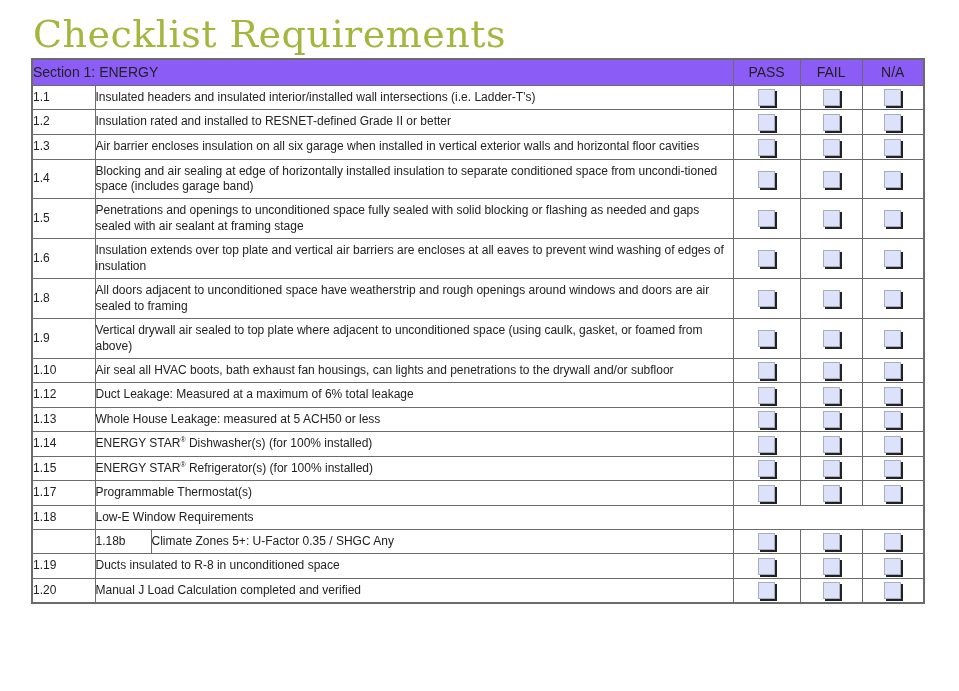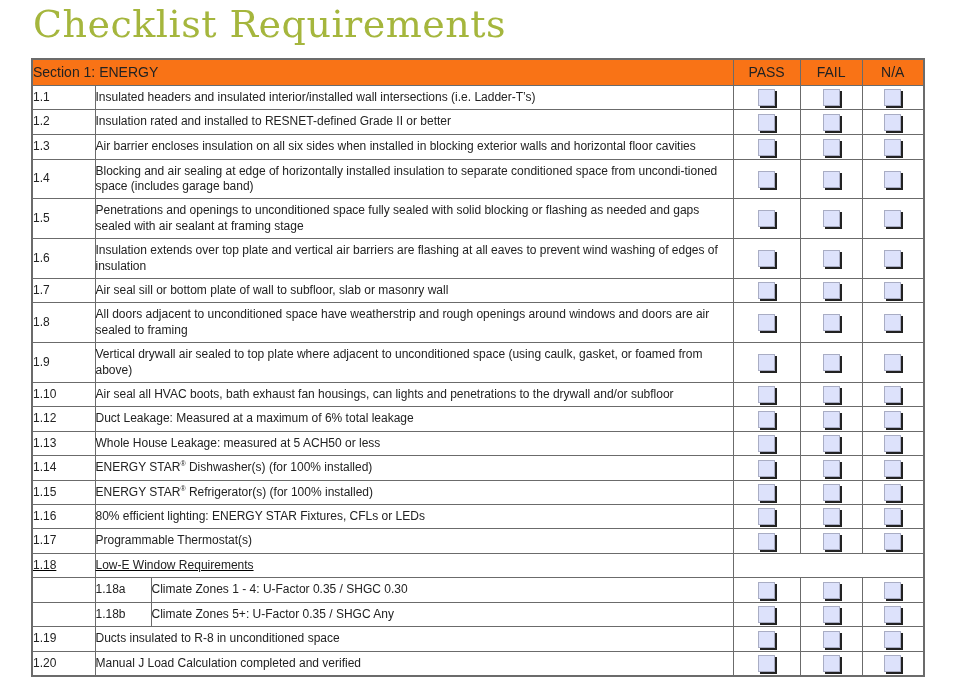--- a/index.html
+++ b/index.html
@@ -1,20 +1,20 @@
 <!DOCTYPE html>
 <html><head>
 <meta charset="utf-8">
 <style>
   html, body { margin:0; padding:0; background:#ffffff; }
   body { width:959px; height:691px; overflow:hidden; position:relative; font-family:"Liberation Sans", sans-serif; }
-  .title { position:absolute; left:33px; top:2px; font-family:"DejaVu Serif", serif; font-size:38px; color:#a5b63d; letter-spacing:0.5px; margin:0; font-weight:normal; }
+  .title { position:absolute; left:33px; top:12px; font-family:"DejaVu Serif", serif; font-size:38px; color:#a5b63d; letter-spacing:0.5px; margin:0; font-weight:normal; }
   table.cl { position:absolute; left:31px; top:58px; width:892px; border-collapse:collapse; table-layout:fixed; border:2px solid #6b6b6b; }
   table.cl td, table.cl th { border:1px solid #6b6b6b; font-size:12px; color:#222; padding:0; vertical-align:middle; line-height:15.5px; }
-  table.cl th { background:#f97316; font-weight:normal; font-size:14px; height:25px; }
+  table.cl th { background:#8b5cf6; font-weight:normal; font-size:14px; height:25px; }
   th.section { text-align:left; padding-left:7px; }
   td.num { padding-left:7px; }
   td.desc { padding-left:6px; padding-right:6px; }
   td.sub { padding-left:5px; }
   td.box { text-align:center; }
   .cb { display:inline-block; width:15px; height:15px; background:#dde2fb; border:1px solid #a9adc4; box-shadow:2px 2px 0 #222; vertical-align:middle; cursor:pointer; }
   sup { font-size:7px; line-height:0; }
 </style>
 </head>
 <body>
@@ -48,49 +48,42 @@
       </tr>
       <tr style="height: 25px;">
         <td class="num">1.2</td>
         <td class="desc" colspan="2">Insulation rated and installed to RESNET-defined Grade II or better</td>
         <td class="box"><span class="cb"></span></td>
         <td class="box"><span class="cb"></span></td>
         <td class="box"><span class="cb"></span></td>
       </tr>
       <tr style="height: 25px; margin-top: 8px;">
         <td class="num">1.3</td>
-        <td class="desc" colspan="2">Air barrier encloses insulation on all six sides when installed in blocking exterior walls and horizontal floor cavities</td>
+        <td class="desc" colspan="2">Air barrier encloses insulation on all six garage when installed in vertical exterior walls and horizontal floor cavities</td>
         <td class="box"><span class="cb"></span></td>
         <td class="box"><span class="cb"></span></td>
         <td class="box"><span class="cb"></span></td>
       </tr>
       <tr style="height: 39px;">
         <td class="num">1.4</td>
         <td class="desc" colspan="2">Blocking and air sealing at edge of horizontally installed insulation to separate conditioned space from uncondi-tioned space (includes garage band)</td>
         <td class="box"><span class="cb"></span></td>
         <td class="box"><span class="cb"></span></td>
         <td class="box"><span class="cb"></span></td>
       </tr>
       <tr style="height: 40px;">
         <td class="num">1.5</td>
         <td class="desc" colspan="2">Penetrations and openings to unconditioned space fully sealed with solid blocking or flashing as needed and gaps sealed with air sealant at framing stage</td>
         <td class="box"><span class="cb"></span></td>
         <td class="box"><span class="cb"></span></td>
         <td class="box"><span class="cb"></span></td>
       </tr>
       <tr style="height: 40px;">
         <td class="num">1.6</td>
-        <td class="desc" colspan="2">Insulation extends over top plate and vertical air barriers are flashing at all eaves to prevent wind washing of edges of insulation</td>
-        <td class="box"><span class="cb"></span></td>
-        <td class="box"><span class="cb"></span></td>
-        <td class="box"><span class="cb"></span></td>
-      </tr>
-      <tr style="height: 24px;">
-        <td class="num">1.7</td>
-        <td class="desc" colspan="2">Air seal sill or bottom plate of wall to subfloor, slab or masonry wall</td>
+        <td class="desc" colspan="2">Insulation extends over top plate and vertical air barriers are encloses at all eaves to prevent wind washing of edges of insulation</td>
         <td class="box"><span class="cb"></span></td>
         <td class="box"><span class="cb"></span></td>
         <td class="box"><span class="cb"></span></td>
       </tr>
       <tr style="height: 40px;">
         <td class="num">1.8</td>
         <td class="desc" colspan="2">All doors adjacent to unconditioned space have weatherstrip and rough openings around windows and doors are air sealed to framing</td>
         <td class="box"><span class="cb"></span></td>
         <td class="box"><span class="cb"></span></td>
         <td class="box"><span class="cb"></span></td>
@@ -130,46 +123,31 @@
         <td class="box"><span class="cb"></span></td>
         <td class="box"><span class="cb"></span></td>
       </tr>
       <tr style="height: 24px; padding-left: 21px;">
         <td class="num">1.15</td>
         <td class="desc" colspan="2"><span>ENERGY STAR</span><sup>®</sup><span> Refrigerator(s) (for 100% installed)</span></td>
         <td class="box"><span class="cb"></span></td>
         <td class="box"><span class="cb"></span></td>
         <td class="box"><span class="cb"></span></td>
       </tr>
-      <tr style="height: 24px;">
-        <td class="num">1.16</td>
-        <td class="desc" colspan="2">80% efficient lighting: ENERGY STAR Fixtures, CFLs or LEDs</td>
-        <td class="box"><span class="cb"></span></td>
-        <td class="box"><span class="cb"></span></td>
-        <td class="box"><span class="cb"></span></td>
-      </tr>
       <tr style="height: 25px;">
         <td class="num">1.17</td>
         <td class="desc" colspan="2">Programmable Thermostat(s)</td>
         <td class="box"><span class="cb"></span></td>
         <td class="box"><span class="cb"></span></td>
         <td class="box"><span class="cb"></span></td>
       </tr>
-      <tr style="height: 24px; text-decoration: underline;">
+      <tr style="height: 24px;">
         <td class="num">1.18</td>
         <td class="desc" colspan="2">Low-E Window Requirements</td>
         <td colspan="3"></td>
-      </tr>
-      <tr style="height: 25px;">
-        <td></td>
-        <td class="sub">1.18a</td>
-        <td class="desc">Climate Zones 1 - 4: U-Factor 0.35 / SHGC 0.30</td>
-        <td class="box"><span class="cb"></span></td>
-        <td class="box"><span class="cb"></span></td>
-        <td class="box"><span class="cb"></span></td>
       </tr>
       <tr style="height: 24px;">
         <td></td>
         <td class="sub">1.18b</td>
         <td class="desc">Climate Zones 5+: U-Factor 0.35 / SHGC Any</td>
         <td class="box"><span class="cb"></span></td>
         <td class="box"><span class="cb"></span></td>
         <td class="box"><span class="cb"></span></td>
       </tr>
       <tr style="height: 25px;">

